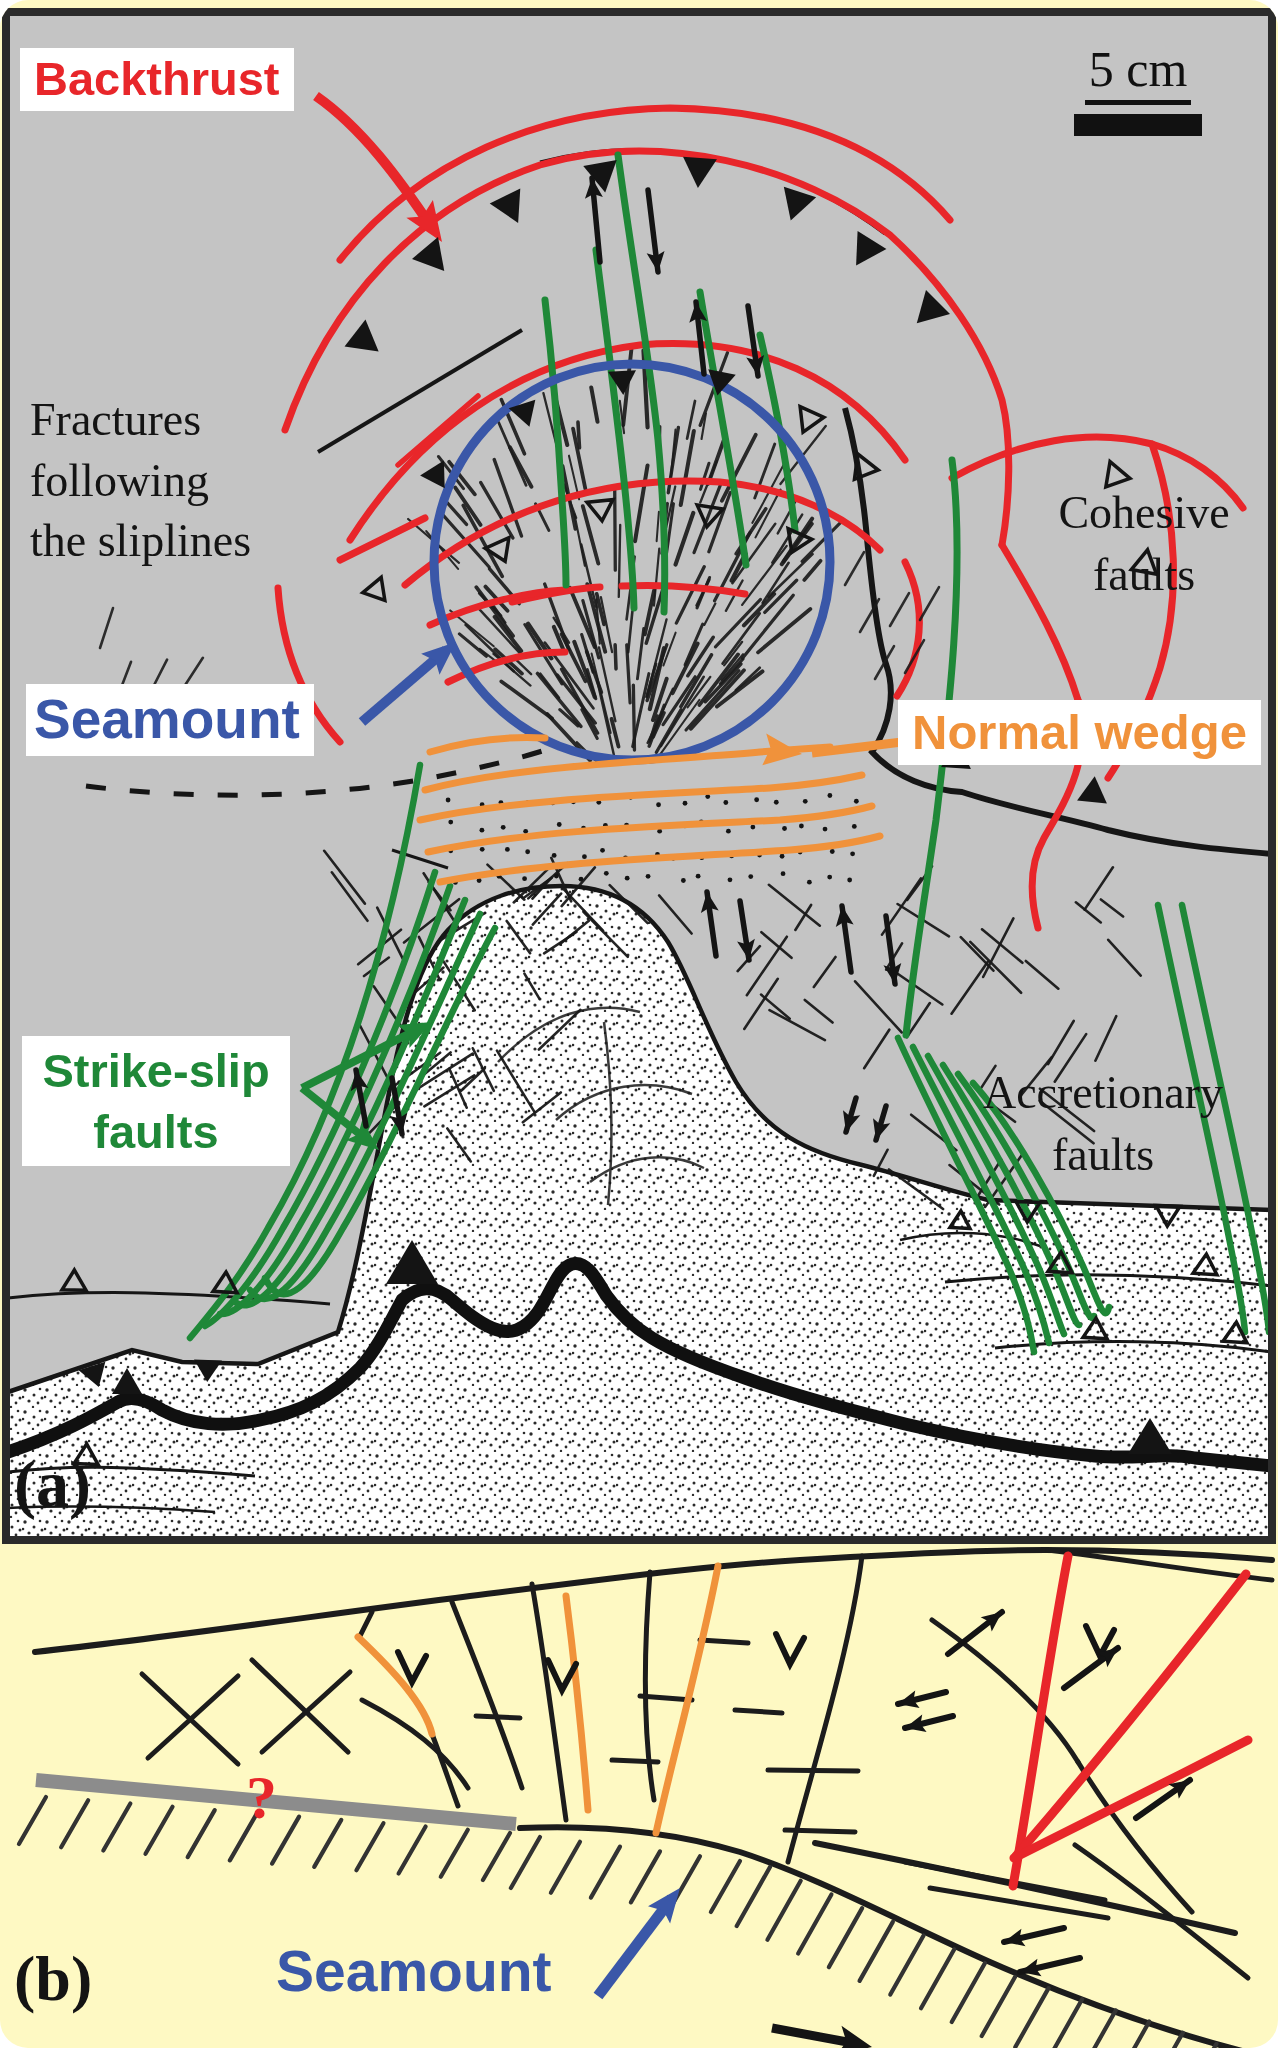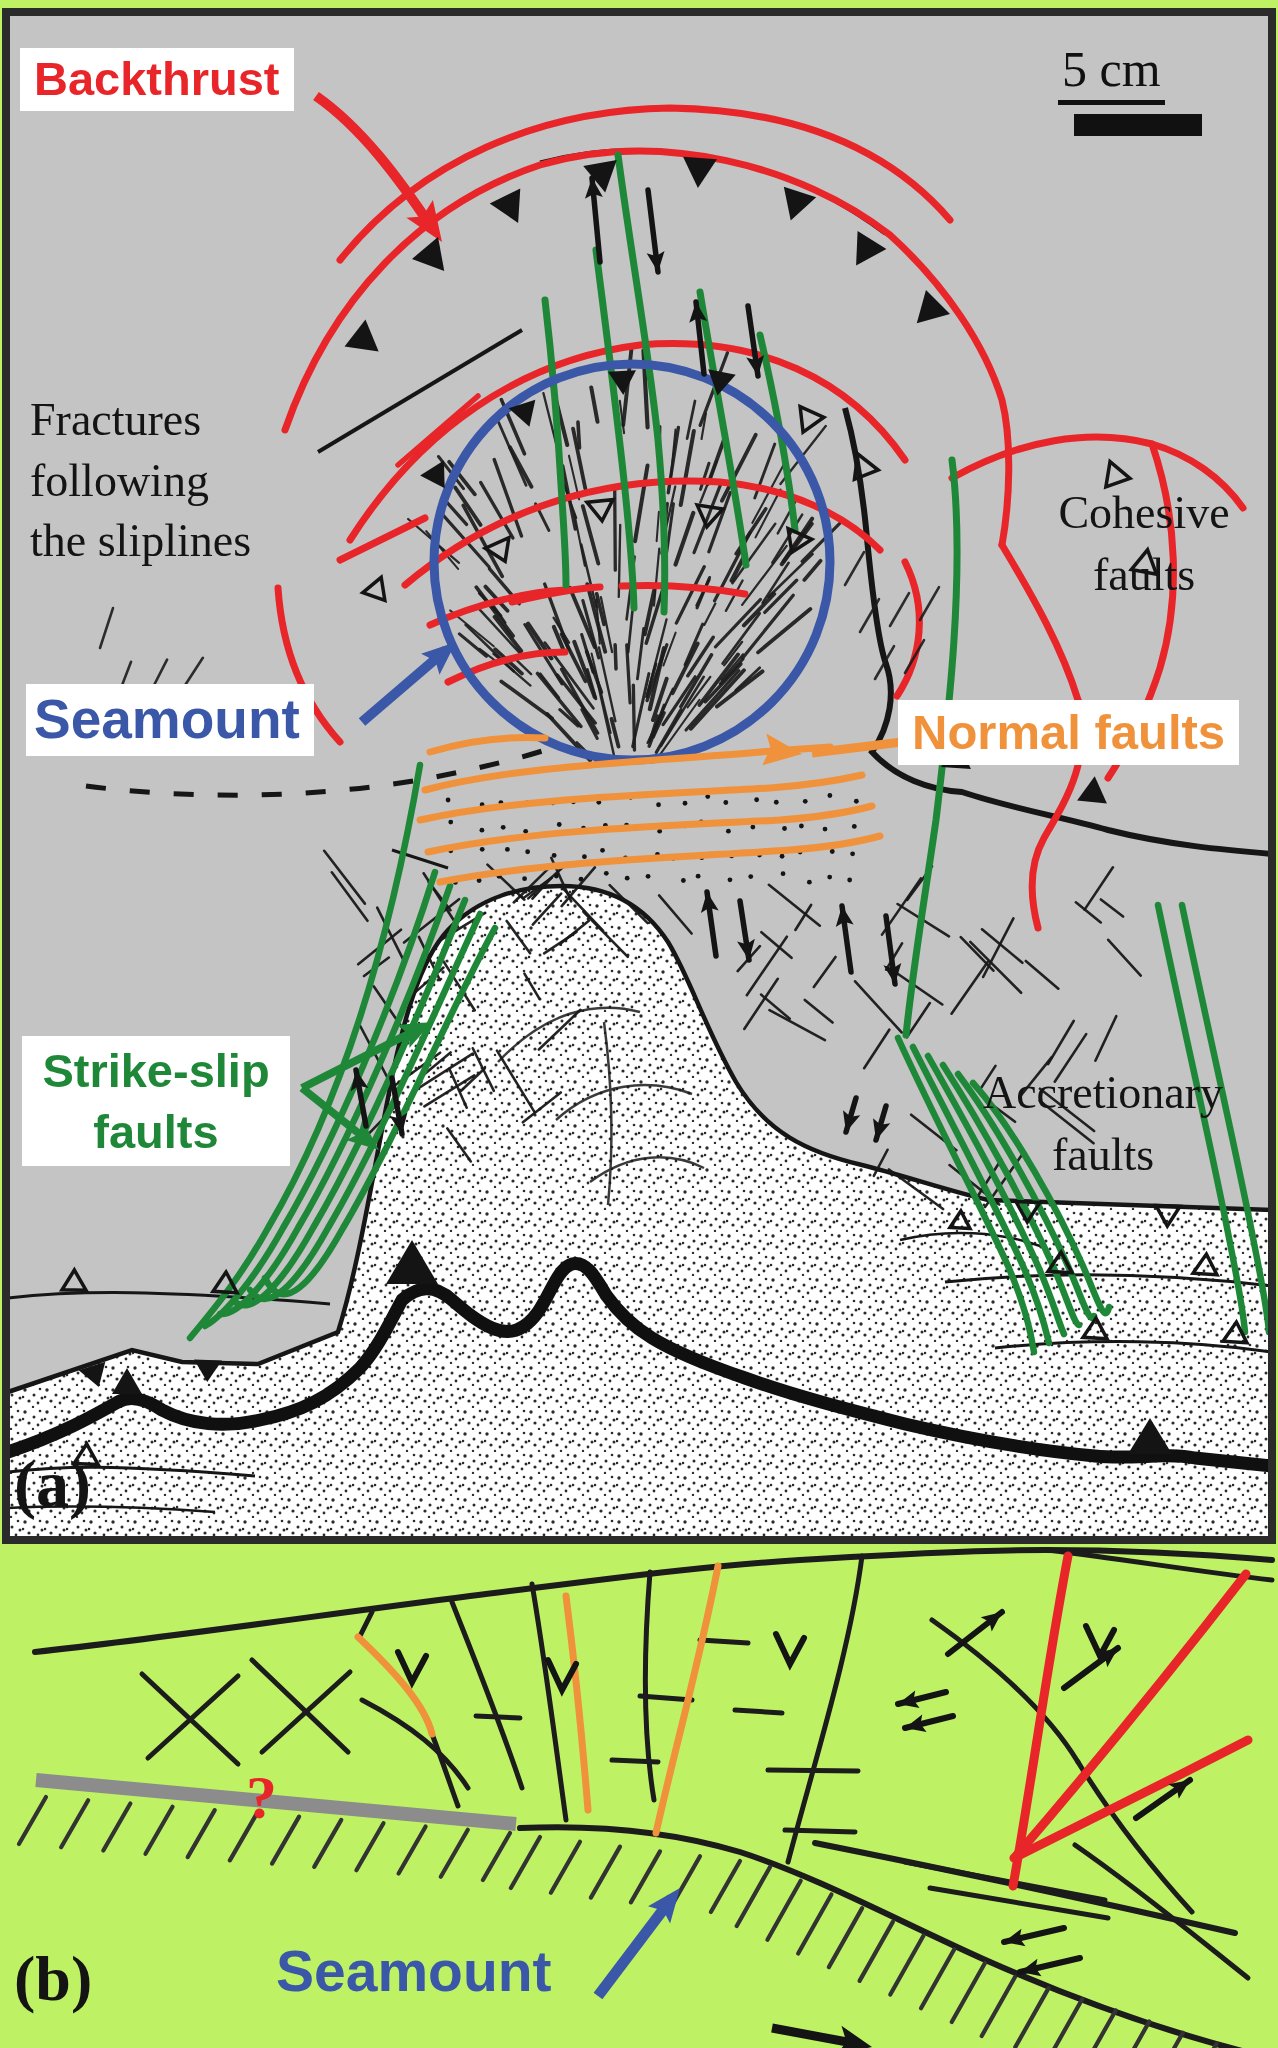--- a/index.html
+++ b/index.html
@@ -1,26 +1,26 @@
 <!DOCTYPE html>
 <html><head>
 <meta charset="utf-8">
 <style>
   html,body{margin:0;padding:0;background:#ffffff;}
-  #stage{position:relative;width:1278px;height:2048px;background:#bef264;overflow:hidden;
-         font-family:"Liberation Sans",sans-serif;}
+  #stage{position:relative;width:1278px;height:2048px;background:#fef9c3;overflow:hidden;
+         font-family:"Liberation Sans",sans-serif;border-radius:28px;}
   #fig{position:absolute;left:0;top:0;width:1278px;height:2048px;}
   .lbl{position:absolute;font-weight:bold;line-height:1.16;white-space:nowrap;z-index:5;}
   .boxed{background:#ffffff;padding:4px 14px;}
   .serif{font-family:"Liberation Serif","DejaVu Serif",serif;font-weight:normal;}
   .serifb{font-family:"Liberation Serif","DejaVu Serif",serif;font-weight:bold;}
   .red{color:#e8262a;} .blue{color:#3a57a8;padding-left:8px;} .green{color:#1f8838;} .orange{color:#f0923b;}
   .black{color:#141414;}
   .ctr{text-align:center;}
-  #scale-box{position:absolute;left:1058px;top:40px;width:160px;z-index:5;}
+  #scale-box{position:absolute;left:1058px;top:40px;width:160px;text-align:center;z-index:5;}
   #scale-text{display:inline-block;font-family:"Liberation Serif",serif;font-size:50px;color:#111;
               border-bottom:5px solid #111;padding:0 4px 2px 4px;}
   #scale-bar{width:128px;height:22px;background:#111;margin:9px auto 0 auto;}
 </style>
 </head>
 <body>
 
 <div id="stage">
 
 <svg id="fig" viewBox="0 0 1278 2048">
@@ -674,21 +674,21 @@
   <div>the sliplines</div>
 </div>
 
 <div class="lbl serif black ctr" style="left:1022px;top:458px;width:244px;font-size:46px;line-height:1.35;margin-top:24px;">
   <div>Cohesive</div>
   <div>faults</div>
 </div>
 
 <div class="lbl boxed blue" style="left:26px;top:684px;font-size:55px;">Seamount</div>
 
-<div class="lbl boxed orange" style="left:898px;top:700px;font-size:49px;">Normal faults</div>
+<div class="lbl boxed orange" style="left:898px;top:700px;font-size:49px;">Normal wedge</div>
 
 
 <div class="lbl boxed green ctr" style="left:22px;top:1036px;width:240px;font-size:47px;line-height:1.3;">
   <div>Strike-slip</div>
   <div>faults</div>
 </div>
 
 <div class="lbl serif black ctr" style="left:938px;top:1062px;width:330px;font-size:46px;line-height:1.35;">
   <div>Accretionary</div>
   <div>faults</div>

